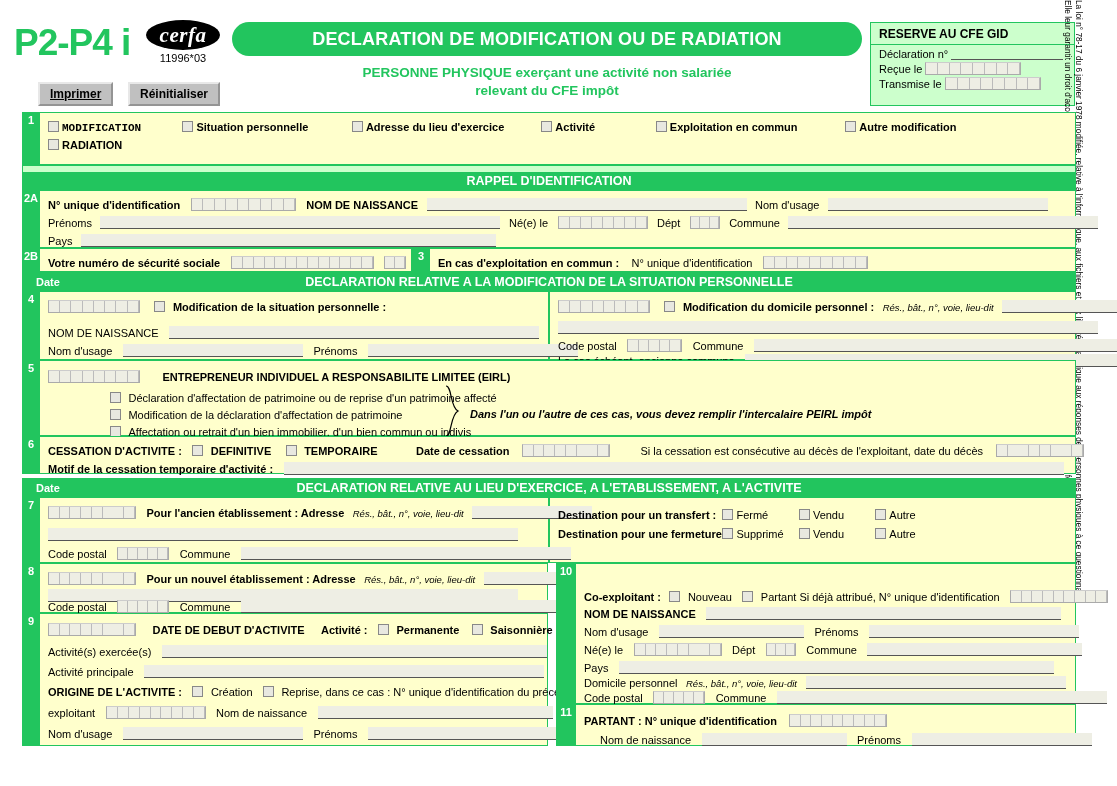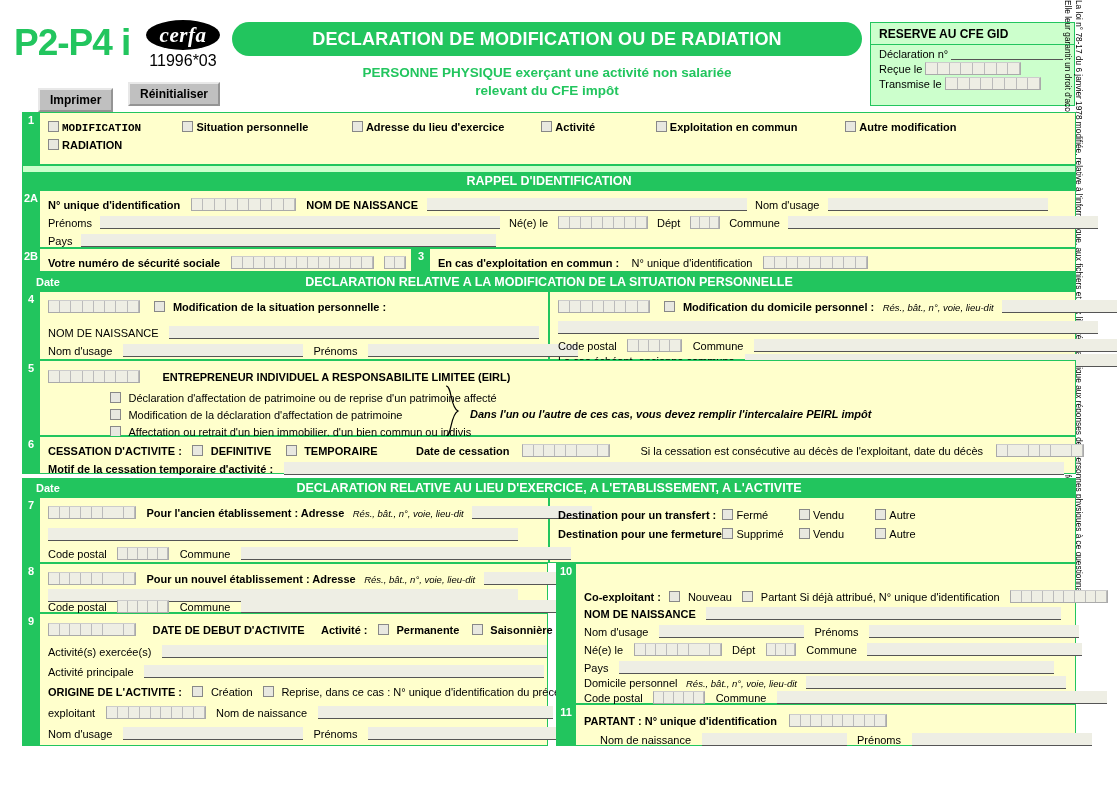--- a/index.html
+++ b/index.html
@@ -110,21 +110,21 @@
     background: #000000;
     color: #ffffff;
     font-family: "Liberation Serif", serif;
     font-style: italic; font-weight: bold;
     font-size: 21px;
     text-align: center; line-height: 30px;
     letter-spacing: .5px;
   }
   #cerfa-num {
     left: 146px; top: 52px; width: 74px;
-    text-align: center; font-size: 16px; color: #000;
+    text-align: center; font-size: 11px; color: #000;
   }
   .btn {
     position: absolute;
     background: #c0c0c0;
     border: 2px outset #e8e8e8;
     font-size: 12px; font-weight: bold;
     color: #000000;
     padding: 3px 10px;
     cursor: pointer;
     font-family: "Liberation Sans", sans-serif;
@@ -177,21 +177,21 @@
 </head>
 <body>
 
 <div id="page">
 
   <div class="abs" id="formcode">P2-P4 i</div>
 
   <div class="abs" id="cerfa-logo">cerfa</div>
   <div class="abs" id="cerfa-num">11996*03</div>
 
-  <button class="btn" style="left:38px; top:88px;">Imprimer</button>
+  <button class="btn" style="left:38px; top:82px;text-decoration:underline;">Imprimer</button>
   <button class="btn" style="left:128px; top:82px;">Réinitialiser</button>
 
   <div class="abs" id="title-pill">DECLARATION DE MODIFICATION OU DE RADIATION</div>
   <div class="abs" id="subtitle">
     <div>PERSONNE PHYSIQUE exerçant une activité non salariée</div>
     <div>relevant du CFE impôt</div>
   </div>
 
   <div class="abs" id="reserve-box">
     <div id="reserve-title">RESERVE AU CFE GID</div>

